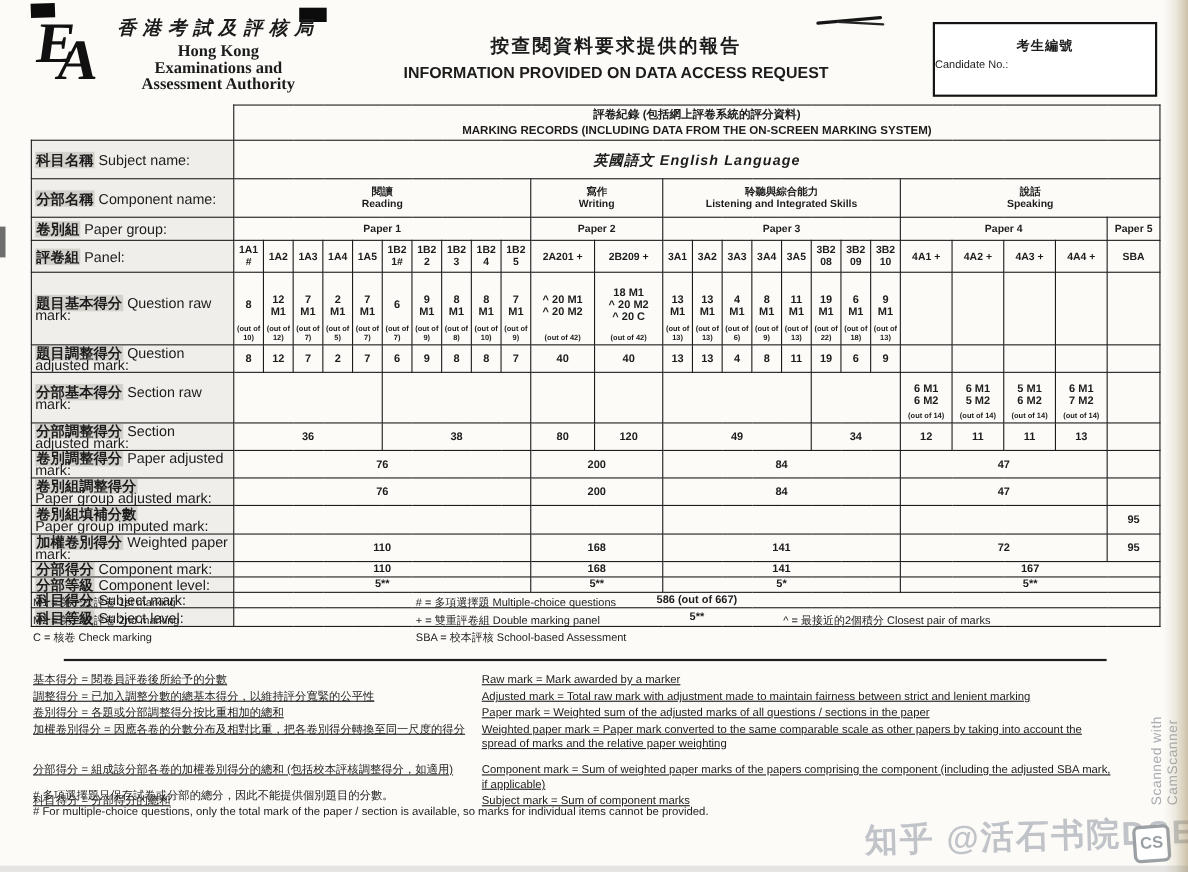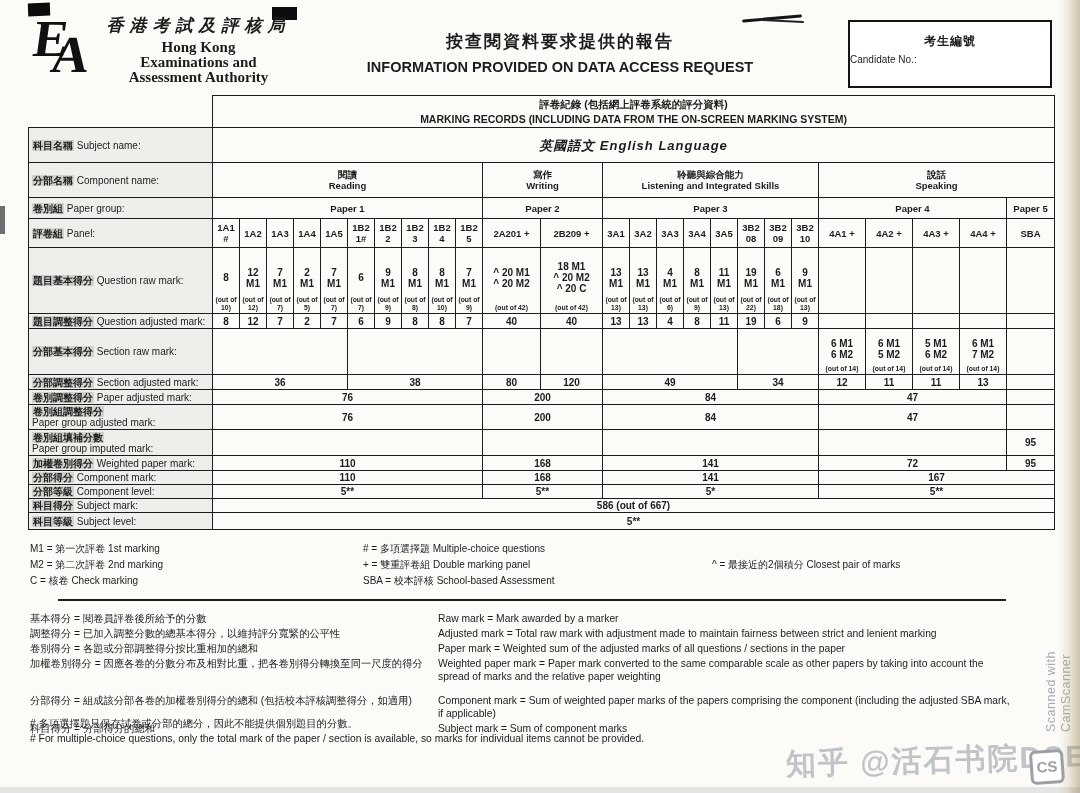--- a/index.html
+++ b/index.html
@@ -31,43 +31,43 @@
   .edgemark{position:absolute;left:0;top:206px;width:5px;height:28px;background:#6e6e6e;}
   .rightstrip{position:absolute;right:0;top:0;bottom:0;width:22px;
       background:linear-gradient(to right,rgba(175,158,118,0) 0%,rgba(175,158,118,.18) 45%,rgba(160,140,95,.5) 100%);}
   .bottomstrip{position:absolute;left:0;right:0;bottom:0;height:6px;background:rgba(110,110,110,.16);}
 
   
   table.marks{position:absolute;left:28px;top:95px;width:1026px;
       border-collapse:collapse;table-layout:fixed;}
   table.marks td{border:1px solid #1c1c1c;padding:0;text-align:center;vertical-align:middle;overflow:hidden;}
   table.marks td.blank{border:none;background:transparent;}
-  .rowlabel{text-align:left !important;font-size:10px;line-height:11px;padding:1px 3px !important;background:#f0eeea;}
+  .rowlabel{text-align:left !important;font-size:13px;line-height:11px;padding:1px 3px !important;background:#f0eeea;}
   .rowlabel .zh{font-weight:bold;background:rgba(150,148,140,.32);padding:0 1px;}
   .rowlabel .en{font-weight:normal;}
   .val{white-space:pre-line;font-weight:bold;font-size:10px;line-height:11px;}
   .outof{font-size:6.8px;line-height:7.5px;font-weight:bold;white-space:normal;padding:0 1px 1px;}
   .band .val{font-size:10.5px;line-height:14.5px;}
   .subject .val{font-size:13px;line-height:17px;letter-spacing:1px;font-style:italic;}
   .hdr .val{font-size:9.5px;line-height:11px;}
   tr.tall td{position:relative;}
   tr.tall .outof{position:absolute;left:0;right:0;bottom:1px;}
   tr.tall .val{padding-bottom:6px;}
 
   
   .legend{position:absolute;left:30px;top:541px;width:1010px;font-size:10px;line-height:16px;}
   .legend .c1{position:absolute;left:0;top:0;}
-  .legend .c2{position:absolute;left:333px;top:0;}
+  .legend .c2{position:absolute;left:348px;top:0;}
   .legend .c3{position:absolute;left:682px;top:16px;}
 
   .divider{position:absolute;left:58px;top:599px;width:948px;height:2px;background:#1d1d1d;}
 
   
   .defs{position:absolute;left:30px;top:612px;width:985px;display:grid;
-        grid-template-columns:398px 1fr;column-gap:10px;font-size:10.3px;line-height:13px;}
+        grid-template-columns:398px 1fr;column-gap:10px;font-size:10.3px;line-height:13px;text-decoration:underline;}
   .defs div{margin-bottom:2px;}
   .defs .gap{margin-top:9px;}
   .mcnotes{position:absolute;left:30px;top:716px;width:970px;font-size:10.3px;line-height:15px;}
 
   
   .zhihu{position:absolute;left:786px;top:740px;width:320px;font-size:30px;font-weight:bold;
          color:#c0c3c7;letter-spacing:2px;transform:rotate(-1.5deg);white-space:nowrap;}
   .camscan-text{position:absolute;right:6px;top:582px;height:150px;color:#a7abb0;
         writing-mode:vertical-rl;transform:rotate(180deg);font-size:12.5px;line-height:15px;letter-spacing:.5px;}
   .cs-badge{position:absolute;left:1030px;top:750px;width:28px;height:28px;border:3px solid #9ba0a5;

